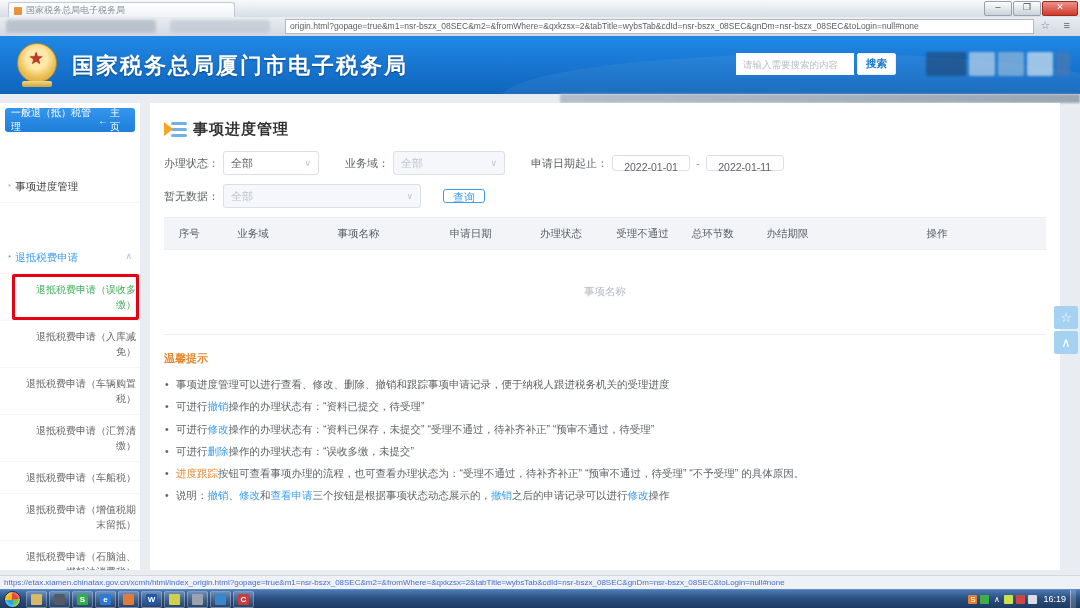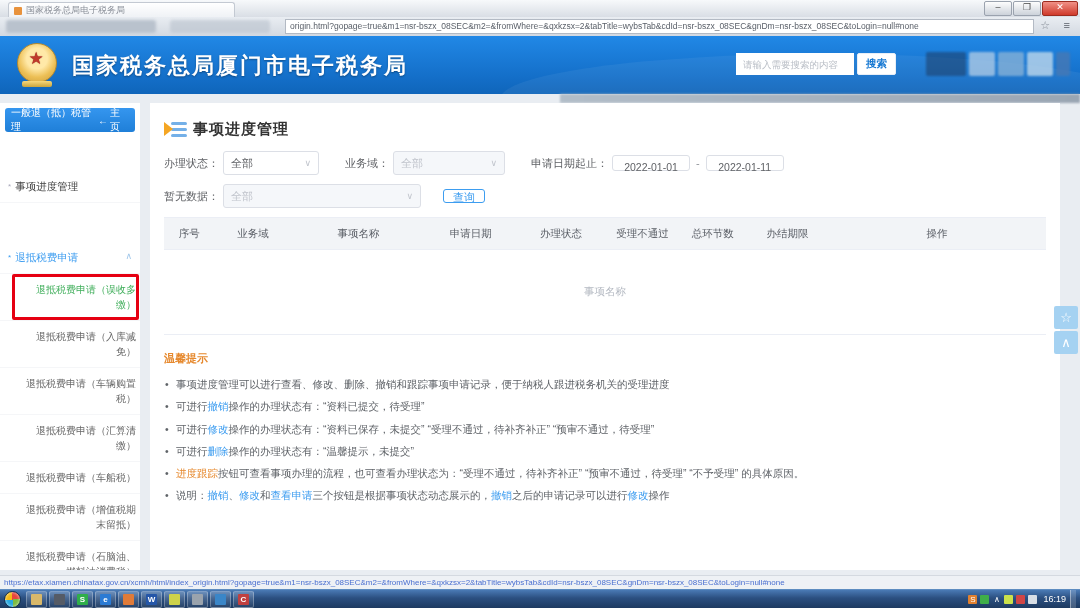--- a/index.html
+++ b/index.html
@@ -227,21 +227,21 @@
         </tr>
       </tbody>
     </table>
 
     <div class="tips">
       <div class="tips-title">温馨提示</div>
       <ul class="tips-list">
           <li><span>事项进度管理可以进行查看、修改、删除、撤销和跟踪事项申请记录，便于纳税人跟进税务机关的受理进度</span></li>
           <li><span>可进行</span><span class="seg-blue">撤销</span><span>操作的办理状态有：“资料已提交，待受理”</span></li>
           <li><span>可进行</span><span class="seg-blue">修改</span><span>操作的办理状态有：“资料已保存，未提交” “受理不通过，待补齐补正” “预审不通过，待受理”</span></li>
-          <li><span>可进行</span><span class="seg-blue">删除</span><span>操作的办理状态有：“温馨提示，未提交”</span></li>
+          <li><span>可进行</span><span class="seg-blue">删除</span><span>操作的办理状态有：“误收多缴，未提交”</span></li>
           <li><span class="seg-orange">进度跟踪</span><span>按钮可查看事项办理的流程，也可查看办理状态为：“受理不通过，待补齐补正” “预审不通过，待受理” “不予受理” 的具体原因。</span></li>
           <li><span>说明：</span><span class="seg-blue">撤销</span><span>、</span><span class="seg-blue">修改</span><span>和</span><span class="seg-blue">查看申请</span><span>三个按钮是根据事项状态动态展示的，</span><span class="seg-blue">撤销</span><span>之后的申请记录可以进行</span><span class="seg-blue">修改</span><span>操作</span></li>
         </ul>
     </div>
   </div>
 
   <div class="float-btns">
     <div class="float-btn">☆</div>
     <div class="float-btn">∧</div>
   </div>

